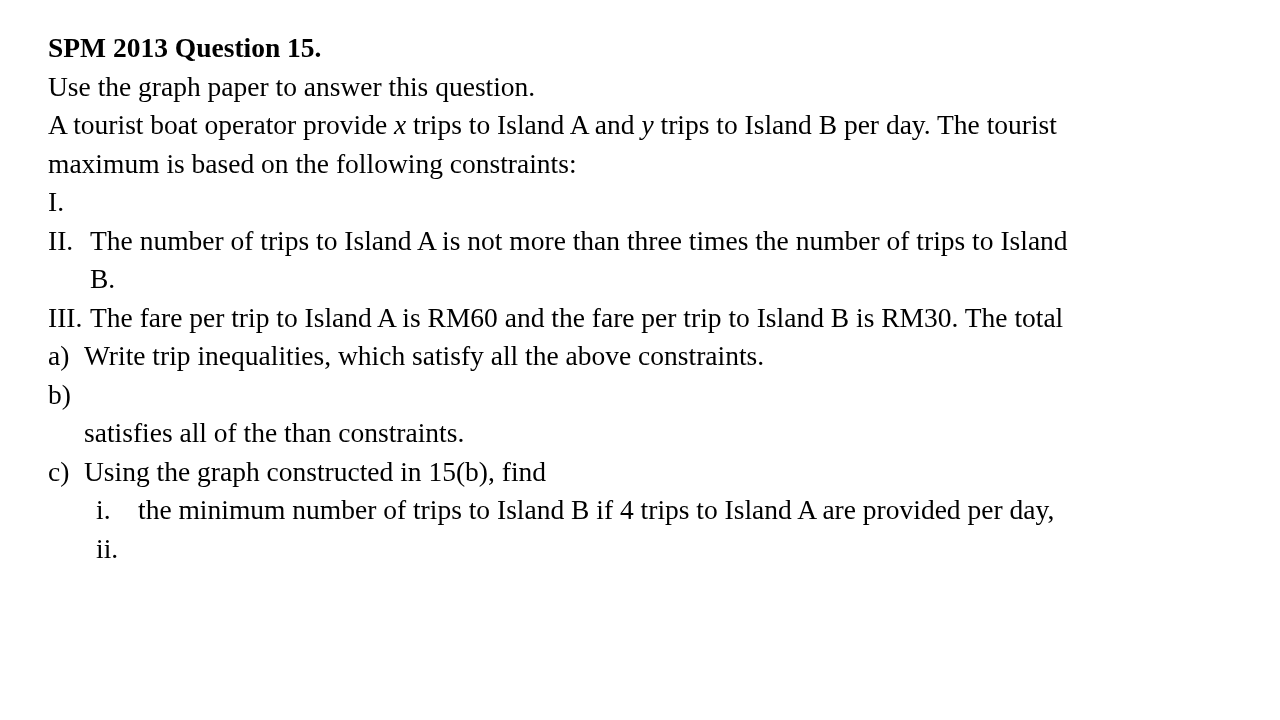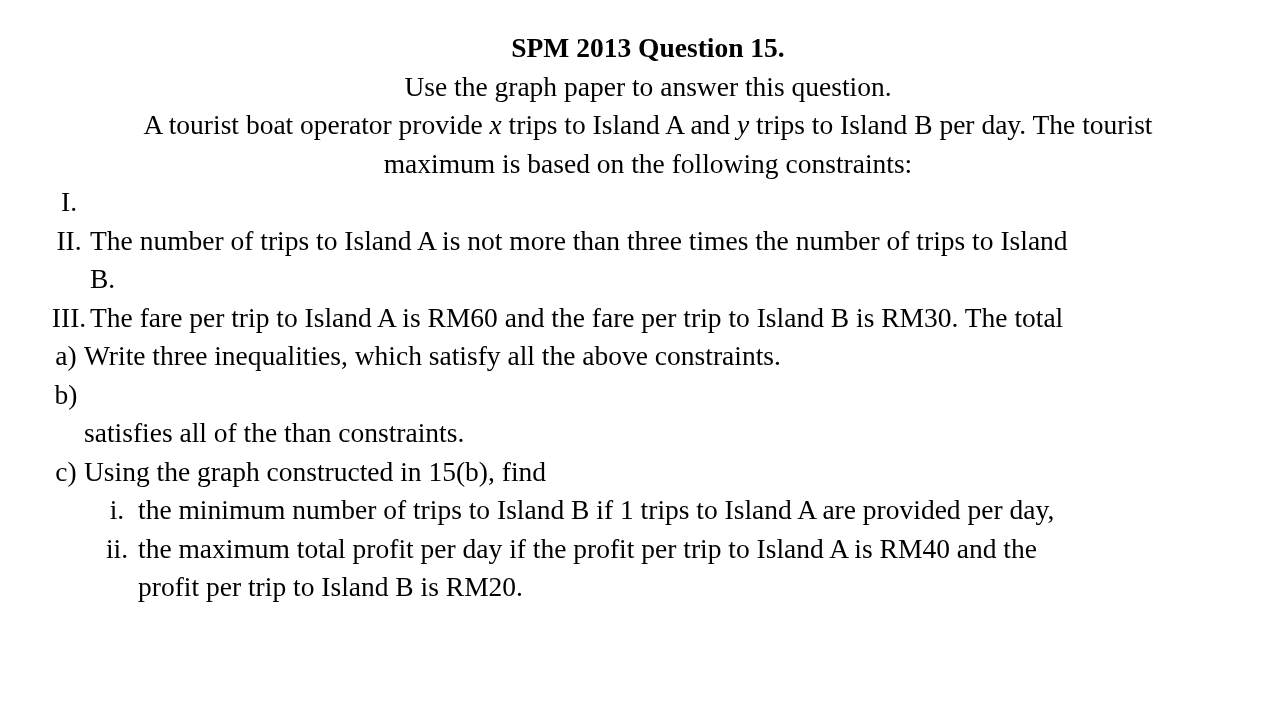--- a/index.html
+++ b/index.html
@@ -15,21 +15,20 @@
       font-family: "Liberation Serif", "DejaVu Serif", serif;
       color: #000000;
     }
     .page {
       position: absolute;
       left: 48px;
       top: 29px;
       width: 1200px;
       font-size: 27.5px;
       line-height: 38.5px;
-      text-align: center;
     }
     .line {
       white-space: nowrap;
       height: 38.5px;
     }
     .title {
       font-weight: bold;
     }
     .row {
       display: flex;
@@ -81,46 +80,40 @@
     <span>B.</span>
   </div>
 
   <div class="row">
     <span class="roman-marker">III.</span>
     <span>The fare per trip to Island A is RM60 and the fare per trip to Island B is RM30. The total</span>
   </div>
 
   <div class="row">
     <span class="alpha-marker">a)</span>
-    <span>Write three inequalities, which satisfy all the above constraints.</span>
+    <span>Write trip inequalities, which satisfy all the above constraints.</span>
   </div>
 
   <div class="row">
     <span class="alpha-marker">b)</span>
   </div>
   <div class="row">
     <span class="alpha-marker"></span>
     <span>satisfies all of the than constraints.</span>
   </div>
 
   <div class="row">
     <span class="alpha-marker">c)</span>
     <span>Using the graph constructed in 15(b), find</span>
   </div>
 
   <div class="row">
     <span class="sub-indent"></span>
     <span class="sub-marker">i.</span>
-    <span>the minimum number of trips to Island B if 1 trips to Island A are provided per day,</span>
+    <span>the minimum number of trips to Island B if 4 trips to Island A are provided per day,</span>
   </div>
 
   <div class="row">
     <span class="sub-indent"></span>
     <span class="sub-marker">ii.</span>
-    <span>the maximum total profit per day if the profit per trip to Island A is RM40 and the</span>
-  </div>
-  <div class="row">
-    <span class="sub-indent"></span>
-    <span class="sub-marker"></span>
-    <span>profit per trip to Island B is RM20.</span>
   </div>
 
 </div>
 
 </body></html>

